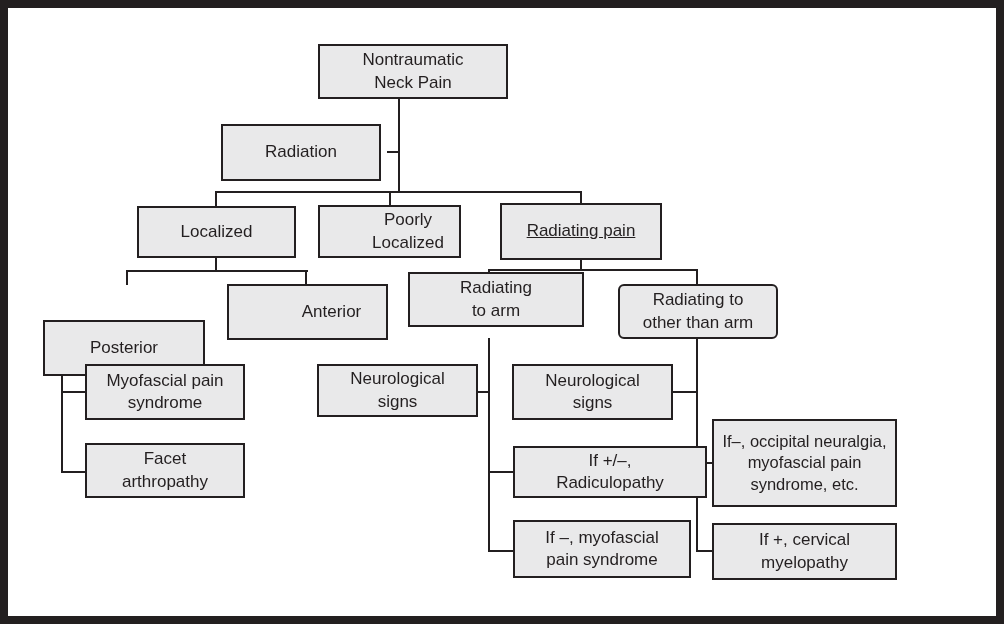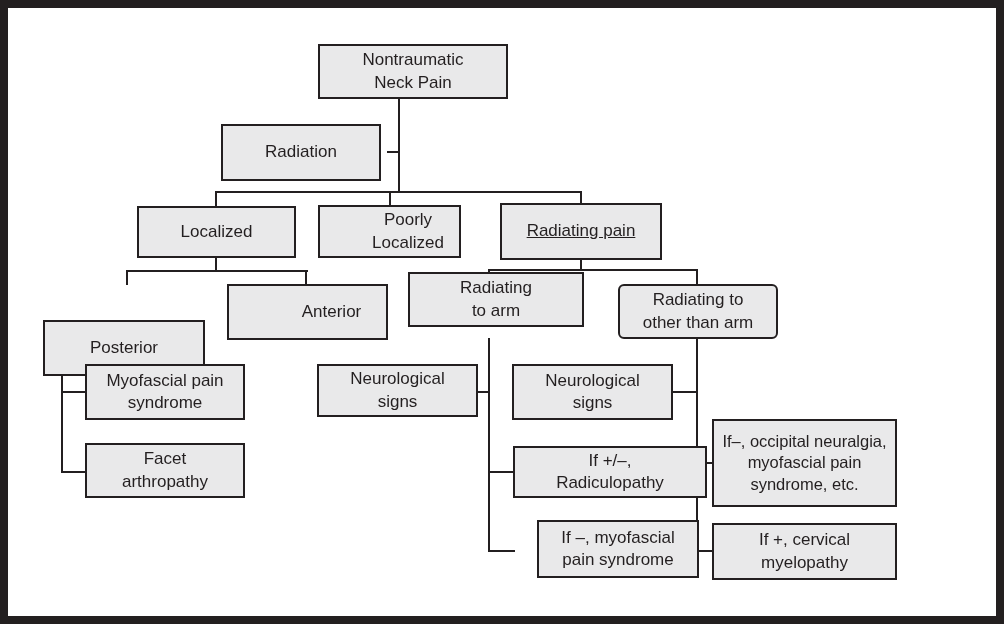--- a/index.html
+++ b/index.html
@@ -43,21 +43,21 @@
   .n-radpain     {left:500px;top:203px;width:162px;height:57px;text-decoration:underline;}
   .n-posterior   {left:43px; top:284px;width:162px;height:56px;margin-top:36px;}
   .n-anterior    {left:227px;top:284px;width:161px;height:56px;padding-left:48px;}
   .n-toarm       {left:408px;top:272px;width:176px;height:55px;}
   .n-other       {left:618px;top:284px;width:160px;height:55px;border-radius:6px;}
   .n-myofascial  {left:85px; top:364px;width:160px;height:56px;}
   .n-facet       {left:85px; top:443px;width:160px;height:55px;}
   .n-neuro1      {left:317px;top:364px;width:161px;height:53px;}
   .n-neuro2      {left:512px;top:364px;width:161px;height:56px;}
   .n-radiculo    {left:513px;top:446px;width:194px;height:52px;}
-  .n-ifnegmyo    {left:513px;top:520px;width:162px;height:58px;margin-left:24px;}
+  .n-ifnegmyo    {left:513px;top:520px;width:178px;height:58px;}
   .n-occipital   {left:712px;top:419px;width:185px;height:88px;font-size:16.5px;}
   .n-cervical    {left:712px;top:523px;width:185px;height:57px;}
 </style>
 </head>
 <body>
 
 <div class="canvas">
 
   <div class="line" style="left:398px;top:99px;width:2px;height:93px;"></div>
   <div class="line" style="left:387px;top:151px;width:13px;height:2px;"></div>

